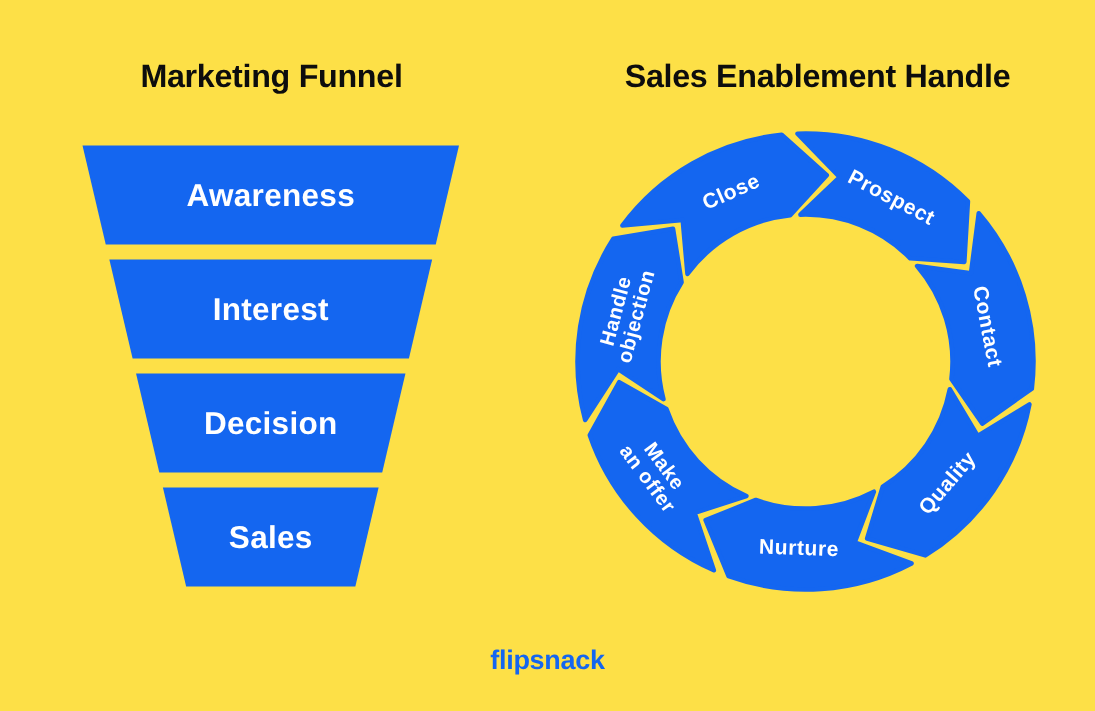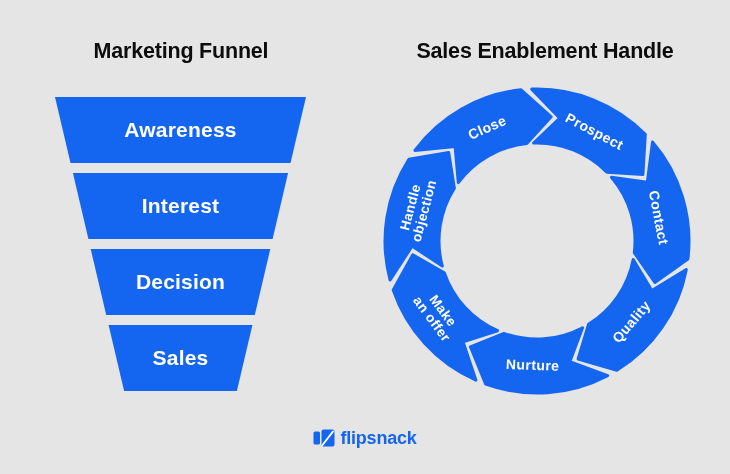--- a/index.html
+++ b/index.html
@@ -1,17 +1,17 @@
 <!DOCTYPE html>
 <html style="--brand: #1466F0;"><head>
 <meta charset="utf-8">
 <style>
   html,body{margin:0;padding:0;background:#ffffff;}
   .canvas{
-    position:relative;width:730px;height:474px;background:#e5e5e5;overflow:hidden;
+    position:relative;width:730px;height:474px;background:#fde047;overflow:hidden;
     font-family:"Liberation Sans", sans-serif;
   }
   .col-title{
     position:absolute;top:41px;margin:0;text-align:center;
     font-size:21.5px;font-weight:700;color:#0d0d0d;letter-spacing:-0.2px;line-height:1;
   }
   .col-title.left{left:0;width:362px;}
   .col-title.right{left:365px;width:360px;}
   svg.diagram{position:absolute;left:0;top:0;}
   .stage-poly{fill:var(--brand,#1466F0);}
@@ -20,21 +20,21 @@
     text-anchor:middle;font-family:"Liberation Sans", sans-serif;
   }
   .seg{fill:var(--brand,#1466F0);stroke:var(--brand,#1466F0);stroke-width:3;stroke-linejoin:round;}
   .cycle-label{
     fill:#ffffff;font-weight:700;font-size:14px;letter-spacing:0.4px;
     text-anchor:middle;font-family:"Liberation Sans", sans-serif;
   }
   .cycle-label.small{font-size:13.5px;}
   .footer{
     position:absolute;left:0;top:425px;width:730px;height:26px;
-    display:flex;align-items:center;justify-content:center;gap:5px;
+    display:flex;align-items:center;justify-content:center;gap:5px;flex-direction:column;
   }
   .logo-text{
     color:var(--brand,#1466F0);font-size:18px;font-weight:700;letter-spacing:-0.2px;
     font-family:"Liberation Sans", sans-serif;
   }
 </style>
 </head>
 <body>
 
 <div class="canvas">

